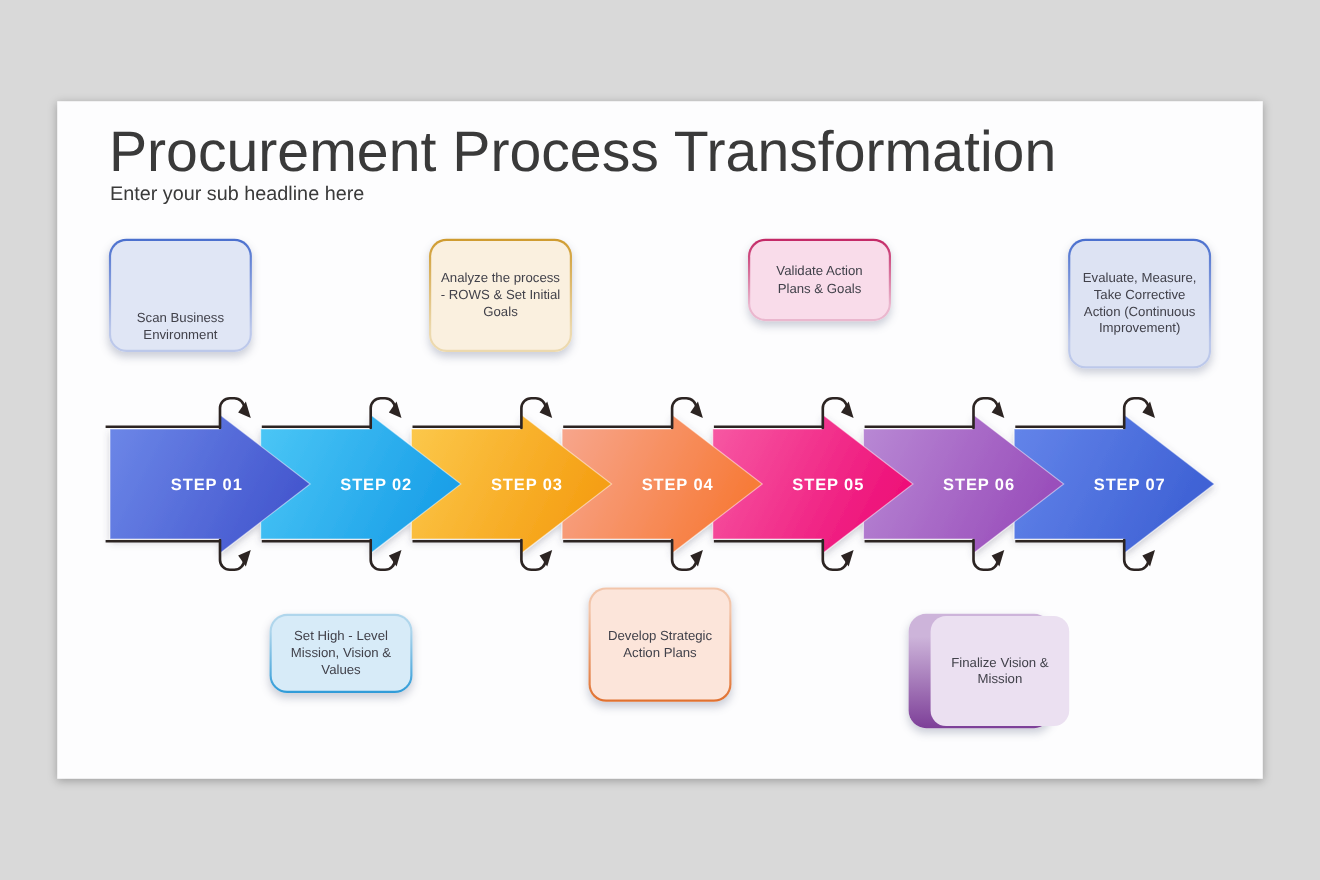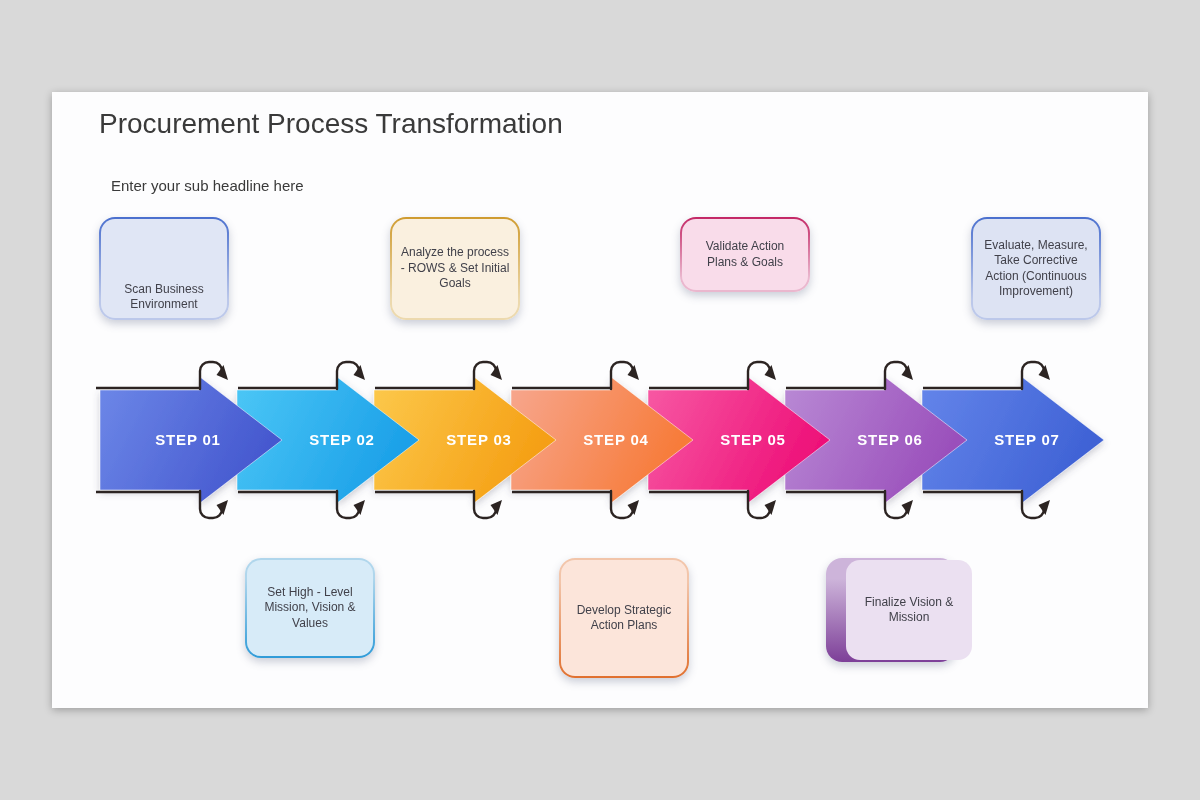--- a/index.html
+++ b/index.html
@@ -12,25 +12,25 @@
     position:relative;width:1200px;height:800px;
     background:#d9d9d9;
   }
   .card{
     position:absolute;left:52px;top:92px;width:1096px;height:616px;
     background:#fdfdfe;
     box-shadow:0 2px 8px rgba(0,0,0,0.28);
   }
   .page-title{
     position:absolute;left:47px;top:16px;margin:0;
-    font-size:28px;font-weight:500;color:#3a3a3a;letter-spacing:0;
+    font-size:52px;font-weight:500;color:#3a3a3a;letter-spacing:0;
   }
   .page-subtitle{
-    position:absolute;left:48px;top:74px;margin:11px;
-    font-size:15px;font-weight:400;color:#3a3a3a;
+    position:absolute;left:48px;top:74px;margin:0;
+    font-size:18px;font-weight:400;color:#3a3a3a;
   }
   .callout{
     position:absolute;
     border-radius:16px;
     padding:1.6px;
     box-shadow:0 4px 8px rgba(90,100,130,0.30);
     box-sizing:border-box;
   }
   .callout-inner{
     width:100%;height:100%;
@@ -65,21 +65,21 @@
         <div class="callout" style="left: 338px; top: 125px; width: 130px; height: 103px; background: linear-gradient(rgb(207, 155, 47) 0%, rgb(236, 217, 174) 80%);">
           <div class="callout-inner" style="background: rgb(250, 240, 223);">
             <span class="callout-label">Analyze the process - ROWS &amp; Set Initial Goals</span>
           </div>
         </div>
         <div class="callout" style="left: 628px; top: 125px; width: 130px; height: 75px; background: linear-gradient(rgb(195, 39, 101) 0%, rgb(234, 183, 206) 80%);">
           <div class="callout-inner" style="background: rgb(249, 220, 234);">
             <span class="callout-label">Validate Action Plans &amp; Goals</span>
           </div>
         </div>
-        <div class="callout" style="left: 919px; top: 125px; width: 130px; height: 103px; background: linear-gradient(rgb(74, 111, 206) 0%, rgb(188, 200, 234) 80%);">
+        <div class="callout" style="left: 919px; top: 125px; width: 130px; height: 118px; background: linear-gradient(rgb(74, 111, 206) 0%, rgb(188, 200, 234) 80%);">
           <div class="callout-inner" style="background: rgb(221, 227, 243);">
             <span class="callout-label">Evaluate, Measure, Take Corrective Action (Continuous Improvement)</span>
           </div>
         </div>
       </div>
     <div id="diagramHost">
         <svg class="diagram-svg" width="1096" height="616" viewBox="0 0 1096 616">
           <defs>
             <linearGradient id="g0" x1="0" y1="0" x2="1" y2="0.35">
               <stop offset="0" stop-color="#6d88e8"></stop>
@@ -167,26 +167,26 @@
           <text class="step-label" x="136" y="353" text-anchor="middle">STEP 01</text>
           <text class="step-label" x="290" y="353" text-anchor="middle">STEP 02</text>
           <text class="step-label" x="427" y="353" text-anchor="middle">STEP 03</text>
           <text class="step-label" x="564" y="353" text-anchor="middle">STEP 04</text>
           <text class="step-label" x="701" y="353" text-anchor="middle">STEP 05</text>
           <text class="step-label" x="838" y="353" text-anchor="middle">STEP 06</text>
           <text class="step-label" x="975" y="353" text-anchor="middle">STEP 07</text>
         </svg>
       </div>
     <div id="bottomCallouts">
-        <div class="callout" style="left: 193px; top: 466px; width: 130px; height: 100px; background: linear-gradient(0deg, rgb(47, 155, 216) 0%, rgb(176, 214, 236) 80%);">
+        <div class="callout" style="left: 193px; top: 466px; width: 130px; height: 72px; background: linear-gradient(0deg, rgb(47, 155, 216) 0%, rgb(176, 214, 236) 80%);">
           <div class="callout-inner" style="background: rgb(215, 235, 248);">
             <span class="callout-label">Set High - Level Mission, Vision &amp; Values</span>
           </div>
         </div>
-        <div class="callout" style="left: 483px; top: 466px; width: 130px; height: 120px; background: linear-gradient(0deg, rgb(224, 112, 47) 0%, rgb(242, 197, 170) 80%); margin-left: 24px;">
+        <div class="callout" style="left: 483px; top: 442px; width: 130px; height: 104px; background: linear-gradient(0deg, rgb(224, 112, 47) 0%, rgb(242, 197, 170) 80%);">
           <div class="callout-inner" style="background: rgb(252, 229, 218);">
             <span class="callout-label">Develop Strategic Action Plans</span>
           </div>
         </div>
         <div class="callout" style="left: 774px; top: 466px; width: 130px; height: 104px; background: linear-gradient(0deg, rgb(125, 63, 152) 0%, rgb(205, 180, 218) 80%);">
           <div class="callout-inner" style="background: rgb(235, 224, 241); margin-left: 18px;">
             <span class="callout-label">Finalize Vision &amp; Mission</span>
           </div>
         </div>
       </div>

